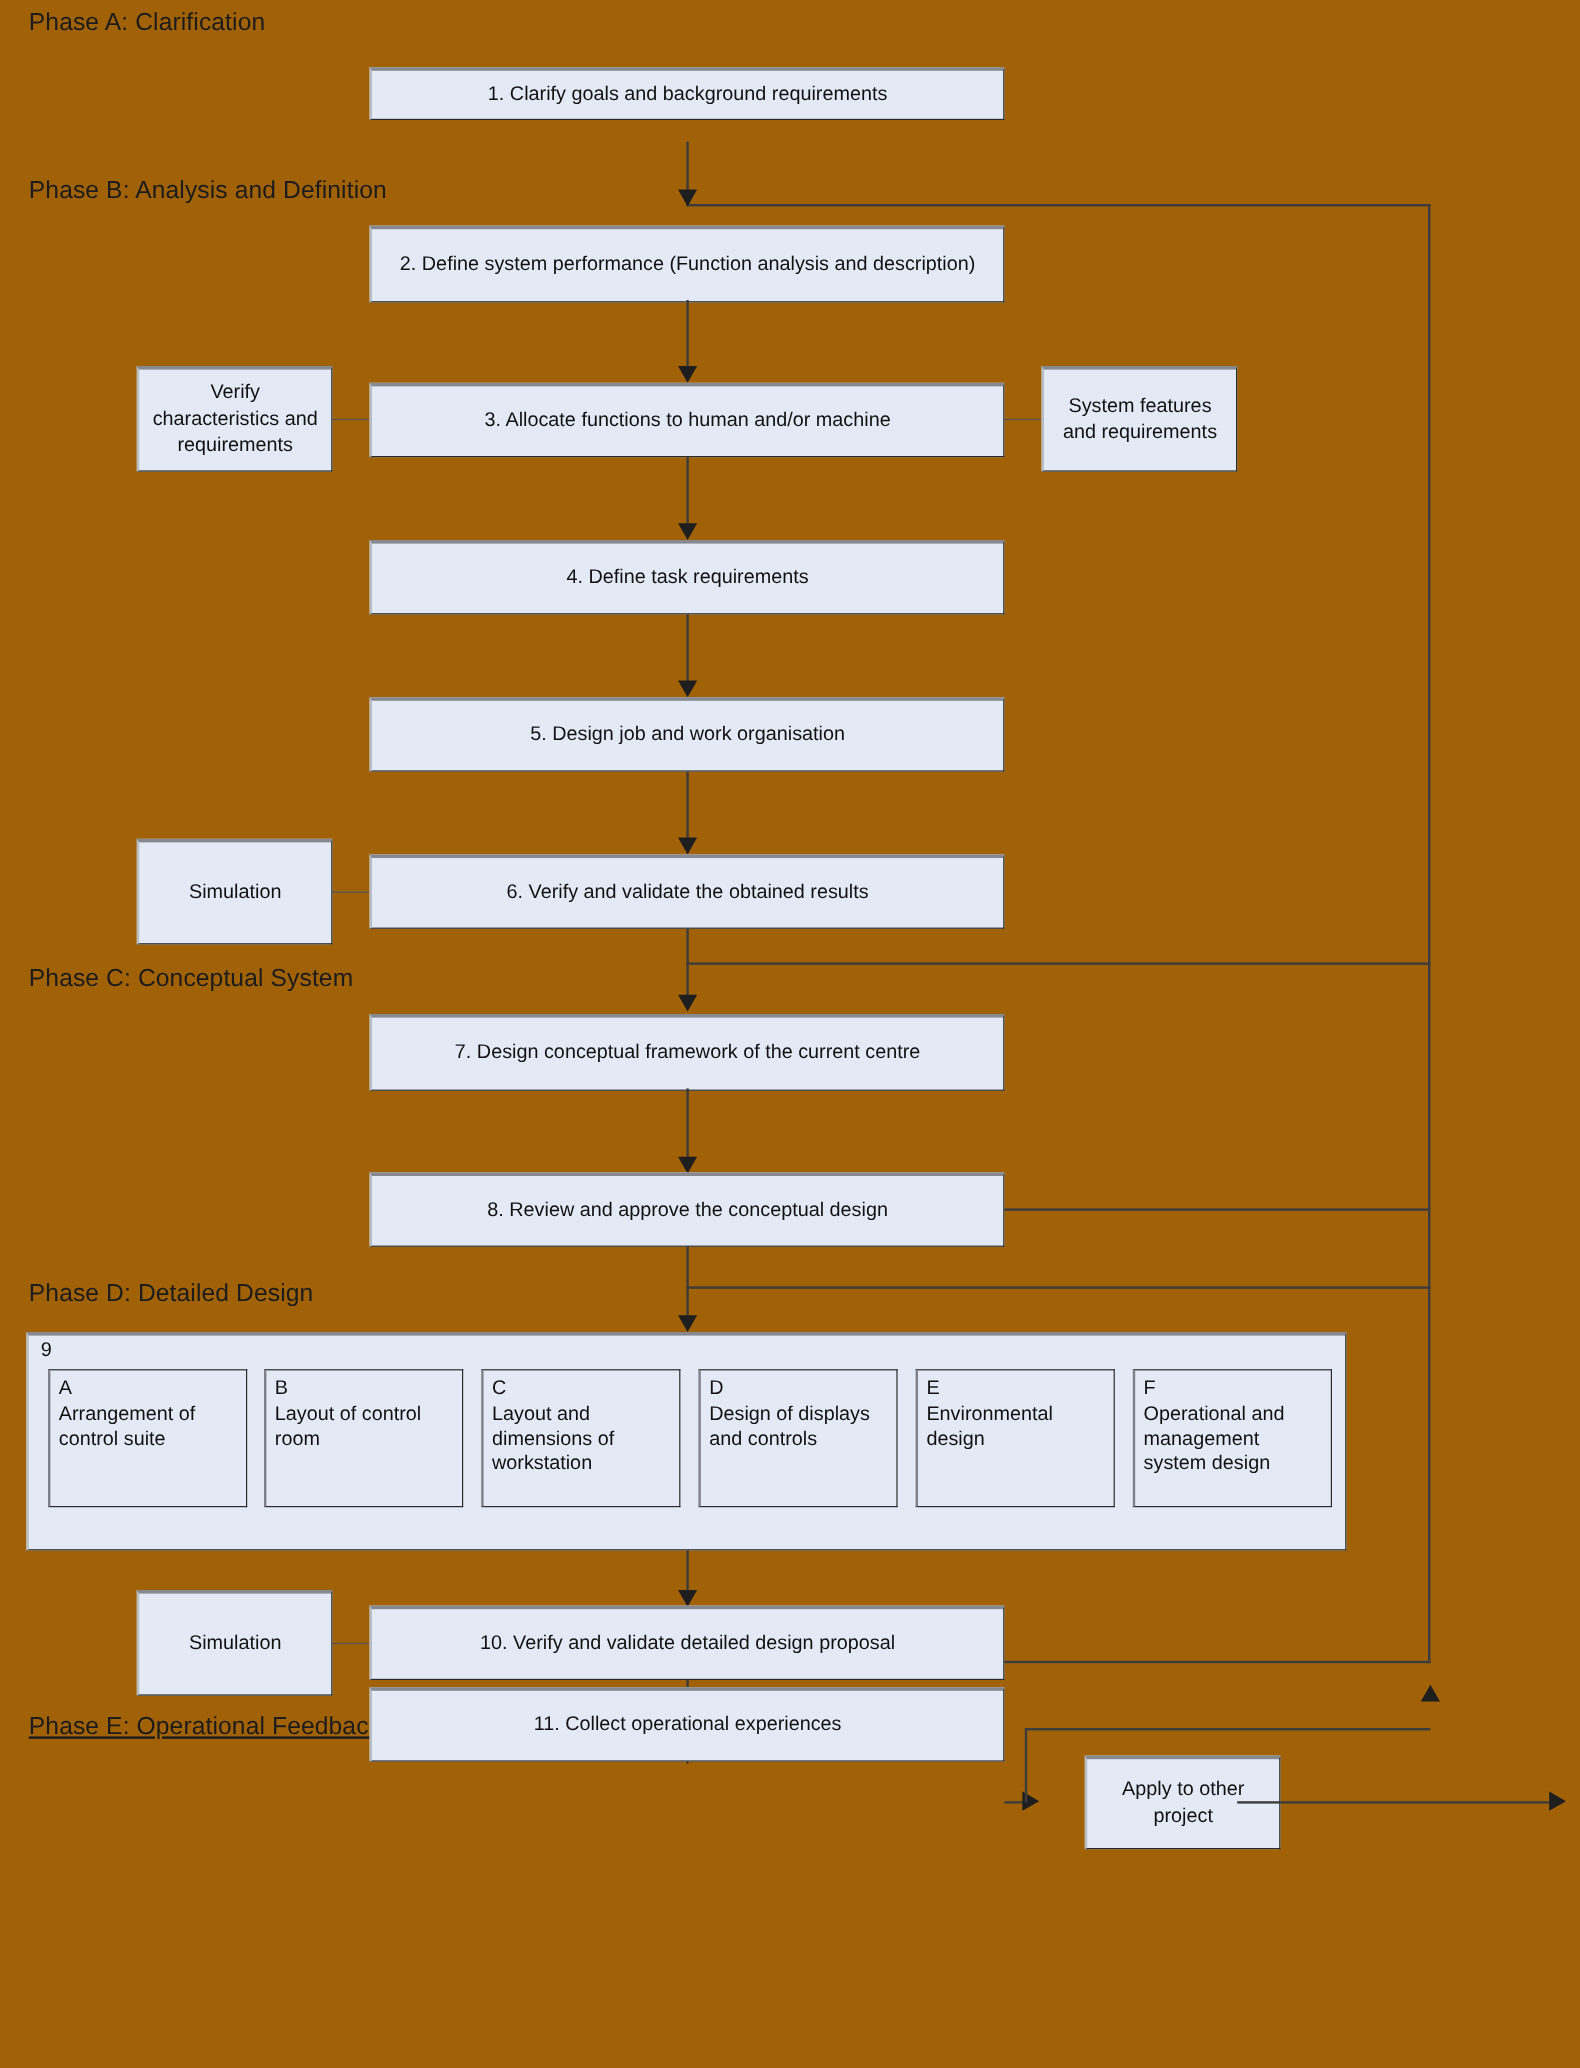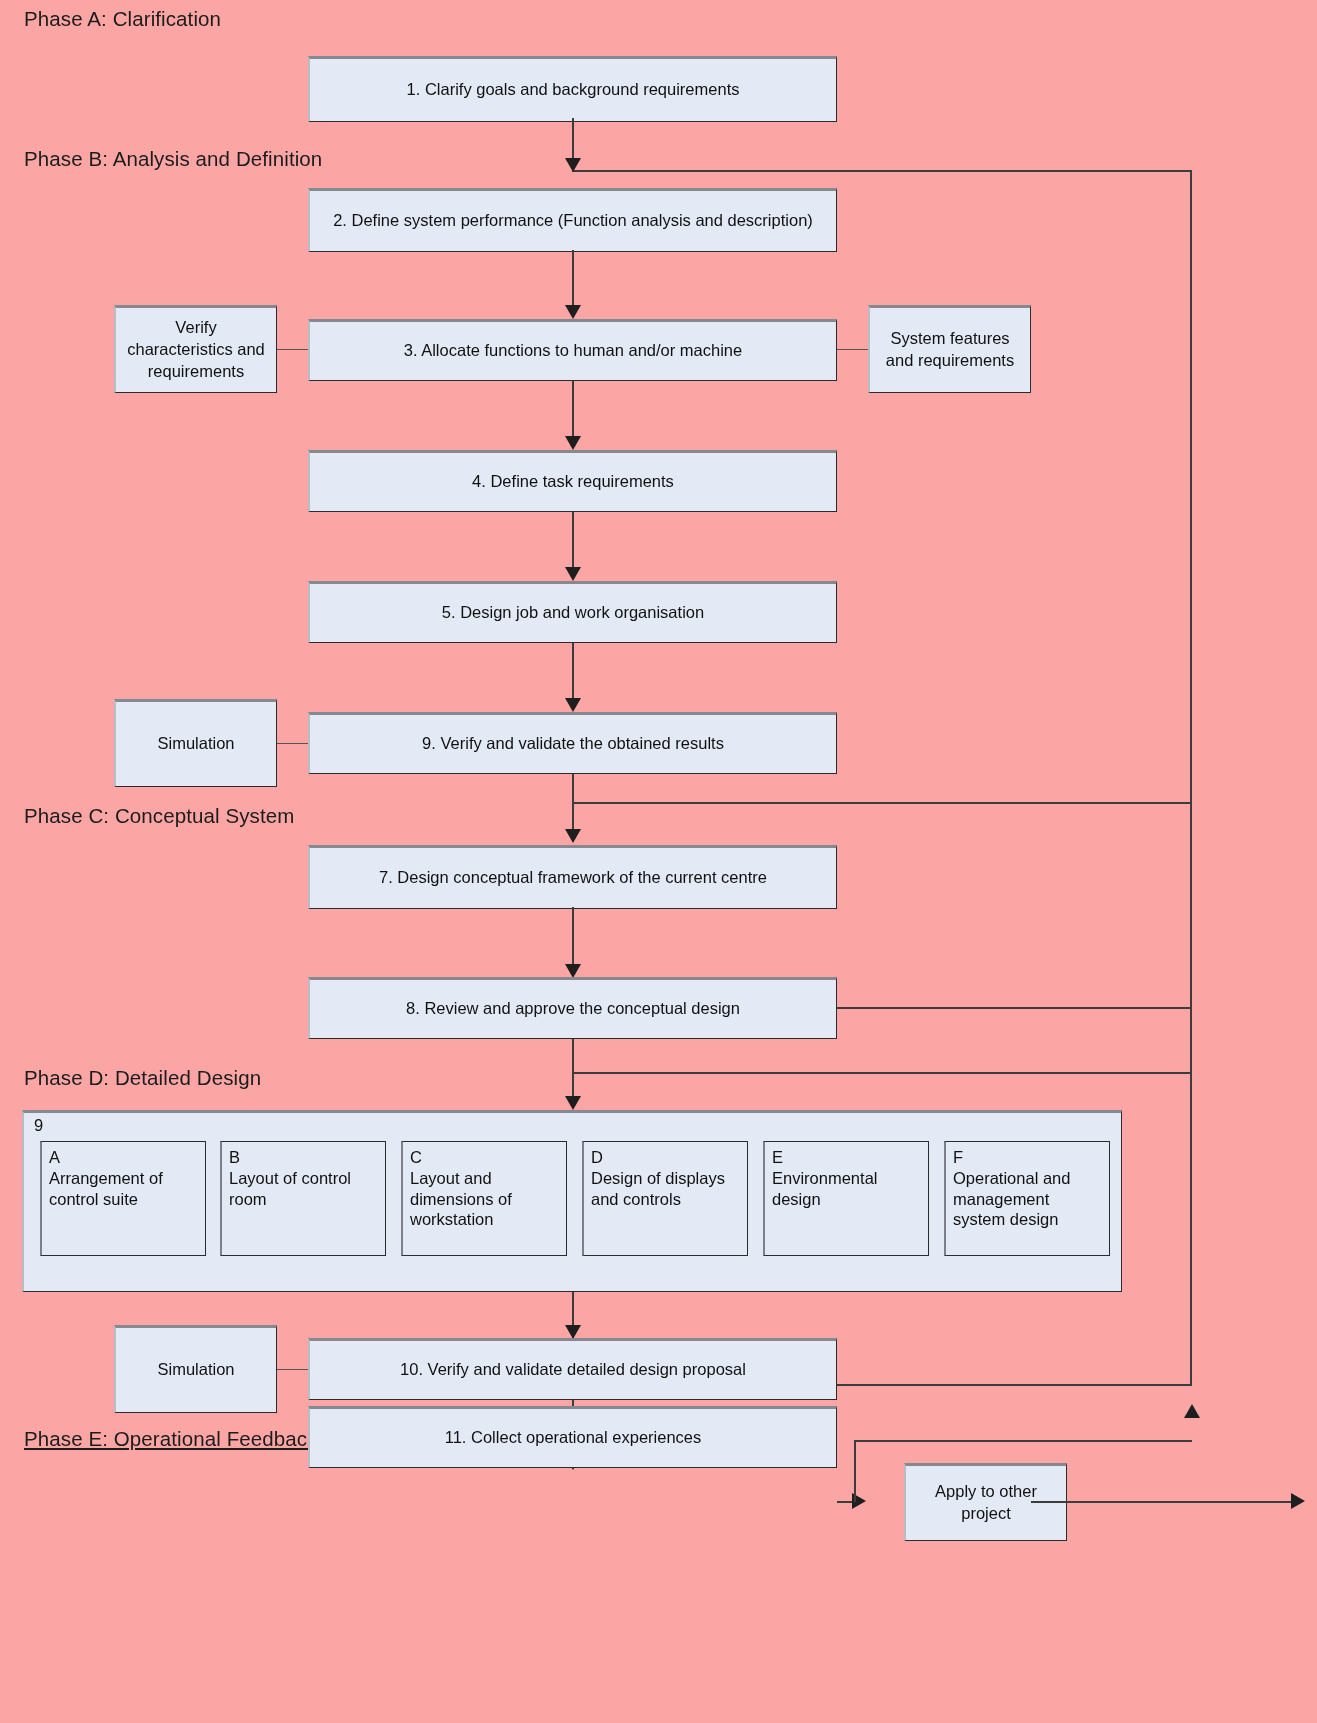--- a/index.html
+++ b/index.html
@@ -9,21 +9,21 @@
     background: #ffffff;
   }
   body {
     font-family: "Liberation Sans", sans-serif;
     color: #1a1a1a;
   }
   #canvas {
     position: relative;
     width: 1317px;
     height: 1723px;
-    background: #fca5a5;
+    background: #a16207;
     overflow: hidden;
   }
 
   
   .phase-label {
     position: absolute;
     font-size: 20.5px;
     line-height: 1.1;
     color: #1c1c1c;
     white-space: nowrap;
@@ -140,21 +140,21 @@
   <div class="phase-label" style="left:24px; top:8px;">Phase A: Clarification</div>
   <div class="phase-label" style="left:24px; top:148px;">Phase B: Analysis and Definition</div>
   <div class="phase-label" style="left:24px; top:805px;">Phase C: Conceptual System</div>
   <div class="phase-label" style="left:24px; top:1067px;">Phase D: Detailed Design</div>
   <div class="phase-label" style="left:24px; top:1428px;text-decoration:underline;">Phase E: Operational Feedback</div>
 
   <div class="hline" style="left:572px; top:170px; width:620px;"></div>
 
   <div class="vline" style="left:1190px; top:170px; height:1216px;"></div>
 
-  <div class="box" style="left:308px; top:56px; width:529px; height:66px;">1. Clarify goals and background requirements</div>
+  <div class="box" style="left:308px; top:56px; width:529px; height:44px;">1. Clarify goals and background requirements</div>
   <div class="vline" style="left:572px; top:118px; height:42px;"></div>
   <div class="arrow-down" style="left:565px; top:158px;"></div>
 
   <div class="box" style="left:308px; top:188px; width:529px; height:64px;">2. Define system performance (Function analysis and description)</div>
   <div class="vline" style="left:572px; top:250px; height:58px;"></div>
   <div class="arrow-down" style="left:565px; top:305px;"></div>
 
   <div class="side-box" style="left:114px; top:305px; width:163px; height:88px;">Verify characteristics and requirements</div>
   <div class="hline thin" style="left:277px; top:349px; width:31px;"></div>
 
@@ -170,21 +170,21 @@
   <div class="vline" style="left:572px; top:512px; height:58px;"></div>
   <div class="arrow-down" style="left:565px; top:567px;"></div>
 
   <div class="box" style="left:308px; top:581px; width:529px; height:62px;">5. Design job and work organisation</div>
   <div class="vline" style="left:572px; top:643px; height:58px;"></div>
   <div class="arrow-down" style="left:565px; top:698px;"></div>
 
   <div class="side-box" style="left:114px; top:699px; width:163px; height:88px;">Simulation</div>
   <div class="hline thin" style="left:277px; top:743px; width:31px;"></div>
 
-  <div class="box" style="left:308px; top:712px; width:529px; height:62px;">9. Verify and validate the obtained results</div>
+  <div class="box" style="left:308px; top:712px; width:529px; height:62px;">6. Verify and validate the obtained results</div>
 
   <div class="vline" style="left:572px; top:774px; height:58px;"></div>
 
   <div class="hline" style="left:572px; top:802px; width:620px;"></div>
   <div class="arrow-down" style="left:565px; top:829px;"></div>
 
   <div class="box" style="left:308px; top:845px; width:529px; height:64px;">7. Design conceptual framework of the current centre</div>
   <div class="vline" style="left:572px; top:907px; height:58px;"></div>
   <div class="arrow-down" style="left:565px; top:964px;"></div>
 

